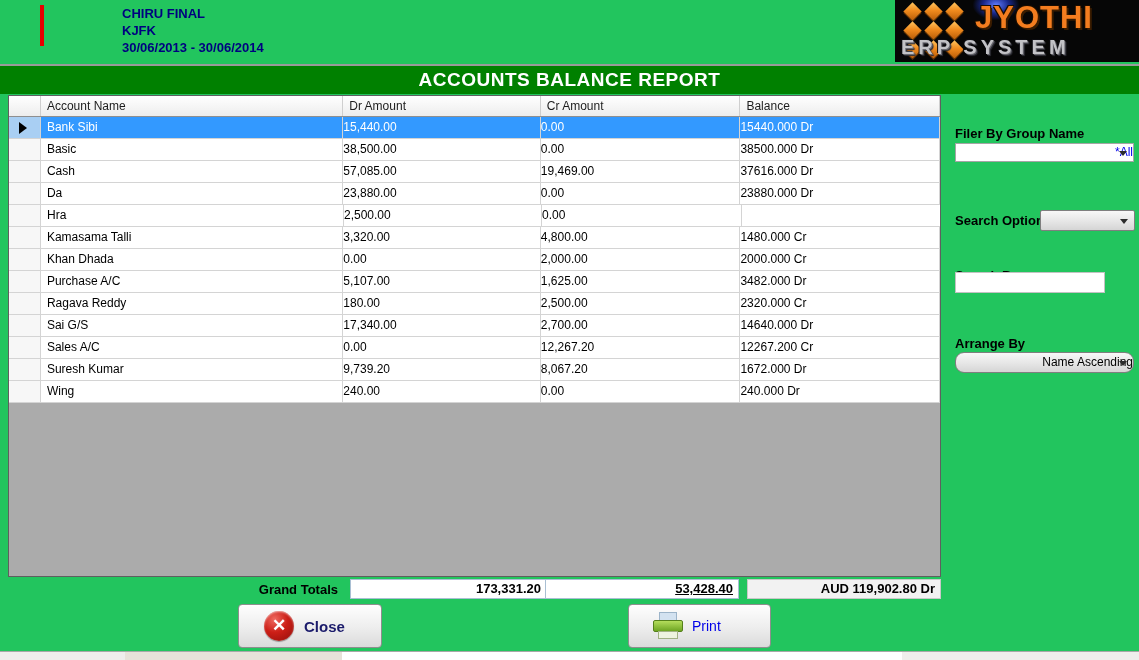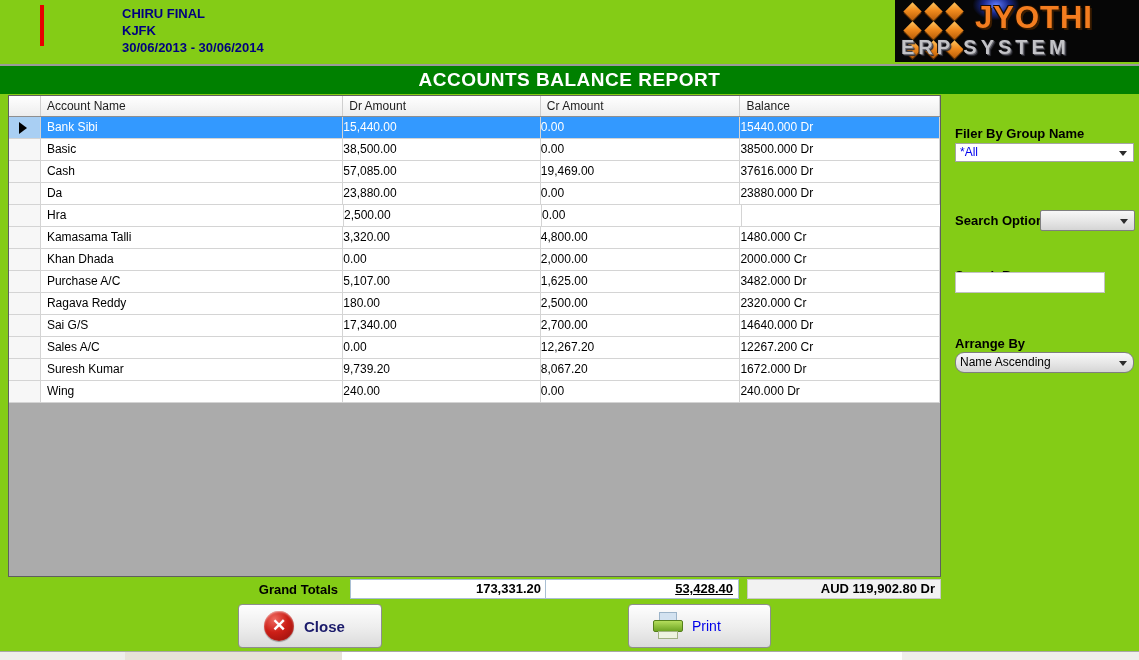--- a/index.html
+++ b/index.html
@@ -1,17 +1,17 @@
 <!DOCTYPE html>
 <html><head>
 <meta charset="utf-8">
 <style>
   * { margin:0; padding:0; box-sizing:border-box; }
   html,body { width:1139px; height:660px; background:#fff; font-family:"Liberation Sans",sans-serif; }
-  .page { position:relative; width:1139px; height:660px; overflow:hidden; background:#84cc16; }
+  .page { position:relative; width:1139px; height:660px; overflow:hidden; background:#22c55e; }
 
   
   .report-head { position:absolute; left:122px; top:5px; color:#000080; font-weight:bold; font-size:13px; line-height:17px; }
   .red-mark { position:absolute; left:40px; top:5px; width:4px; height:41px; background:#e80000; }
 
   
   .logo { position:absolute; left:895px; top:0; width:244px; height:62px; background:#060606; overflow:hidden; }
   .logo-glow { position:absolute; left:78px; top:-10px; width:46px; height:30px;
     background:radial-gradient(ellipse at center,#5d7bff 0%,rgba(30,50,180,.75) 40%,rgba(0,0,40,0) 72%); }
   .diamond-grid { position:absolute; left:7px; top:3px; width:70px; }
@@ -75,21 +75,21 @@
   .bottom-strip { position:absolute; left:0; top:652px; width:1139px; height:8px; background:#efeeec; }
   .strip-beige { position:absolute; left:125px; top:0; width:217px; height:8px; background:#e7e2d9; }
   .strip-white { position:absolute; left:342px; top:0; width:560px; height:8px; background:#ffffff; }
 
   
   .panel-label { position:absolute; font-weight:bold; font-size:13px; color:#000; }
   .lbl-filter { left:955px; top:126px; }
   .lbl-searchopt { left:955px; top:213px; }
   .lbl-searchby { left:955px; top:268px; }
   .lbl-arrange { left:955px; top:336px; }
-  .dd { position:absolute; font-size:12px; line-height:17px; padding-left:4px; overflow:hidden; }
+  .dd { position:absolute; font-size:12px; line-height:17px; padding-left:4px; overflow:hidden;text-align:right; }
   .dd-flat { left:955px; top:143px; width:179px; height:19px; background:#fff; border:1px solid #a5a5a5; color:#0000ee; }
   .dd-raised { background:linear-gradient(#f8f8f8,#e4e4e4 60%,#d5d5d5); border:1px solid #7f7f7f; border-radius:2px; color:#000; }
   .dd-searchopt { left:1040px; top:210px; width:95px; height:21px; line-height:19px; }
   .dd-arrange { left:955px; top:352px; width:179px; height:21px; line-height:19px;border-radius:9px; }
   .dd-arrow { position:absolute; right:6px; top:50%; margin-top:-2px; width:0; height:0;
     border-left:4px solid transparent; border-right:4px solid transparent; border-top:5px solid #2b2b2b; }
   .search-input { position:absolute; left:955px; top:272px; width:150px; height:21px;
     background:#fff; border:1px solid #c2c2c2; font-size:12px; padding:0 3px; font-family:"Liberation Sans",sans-serif; }
 </style>
 </head>

